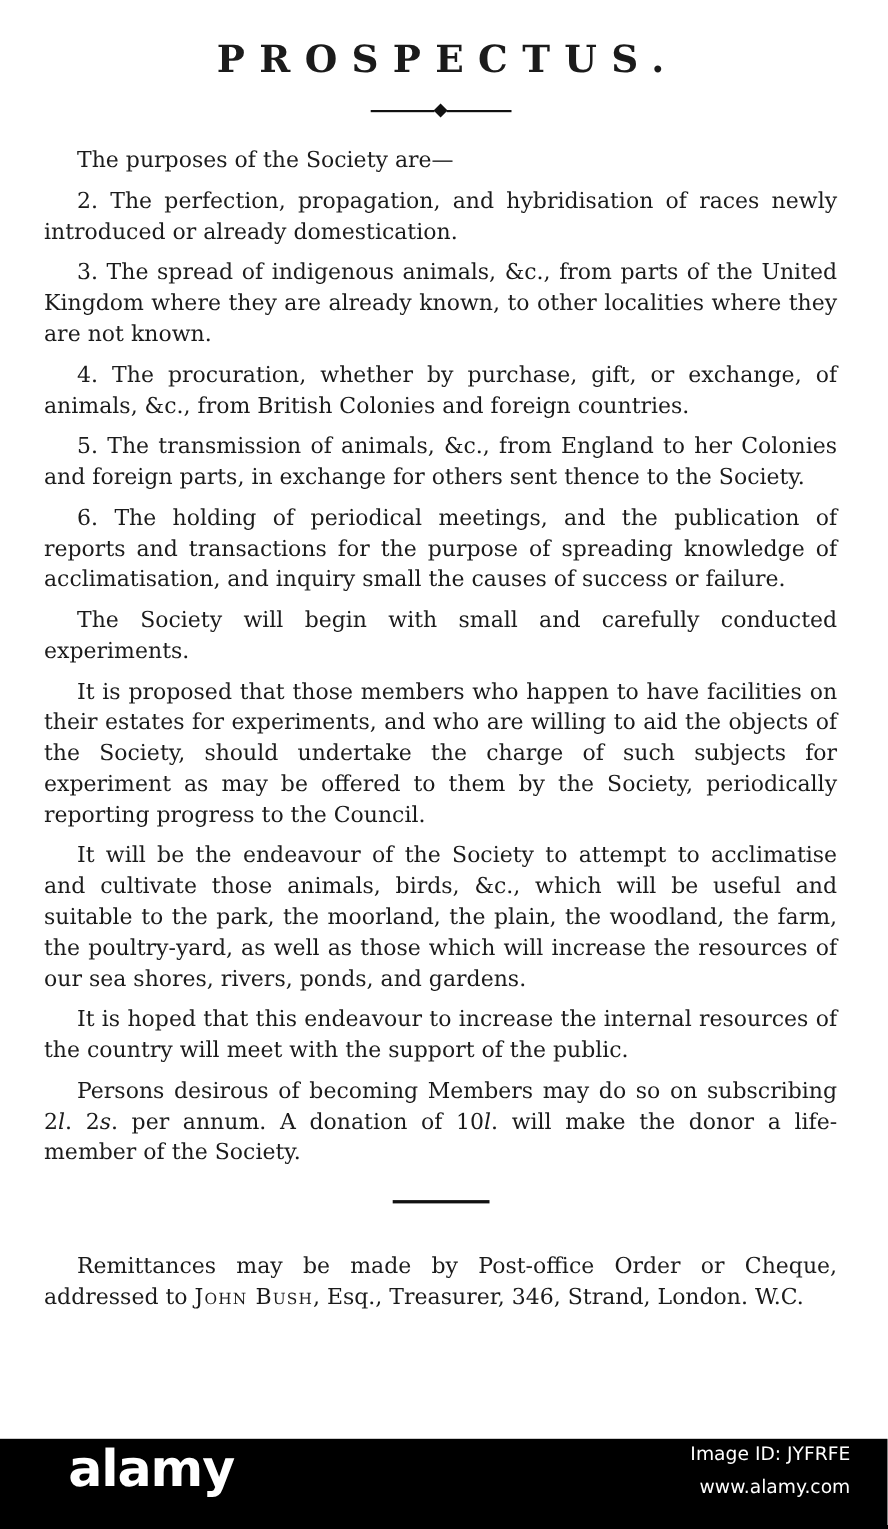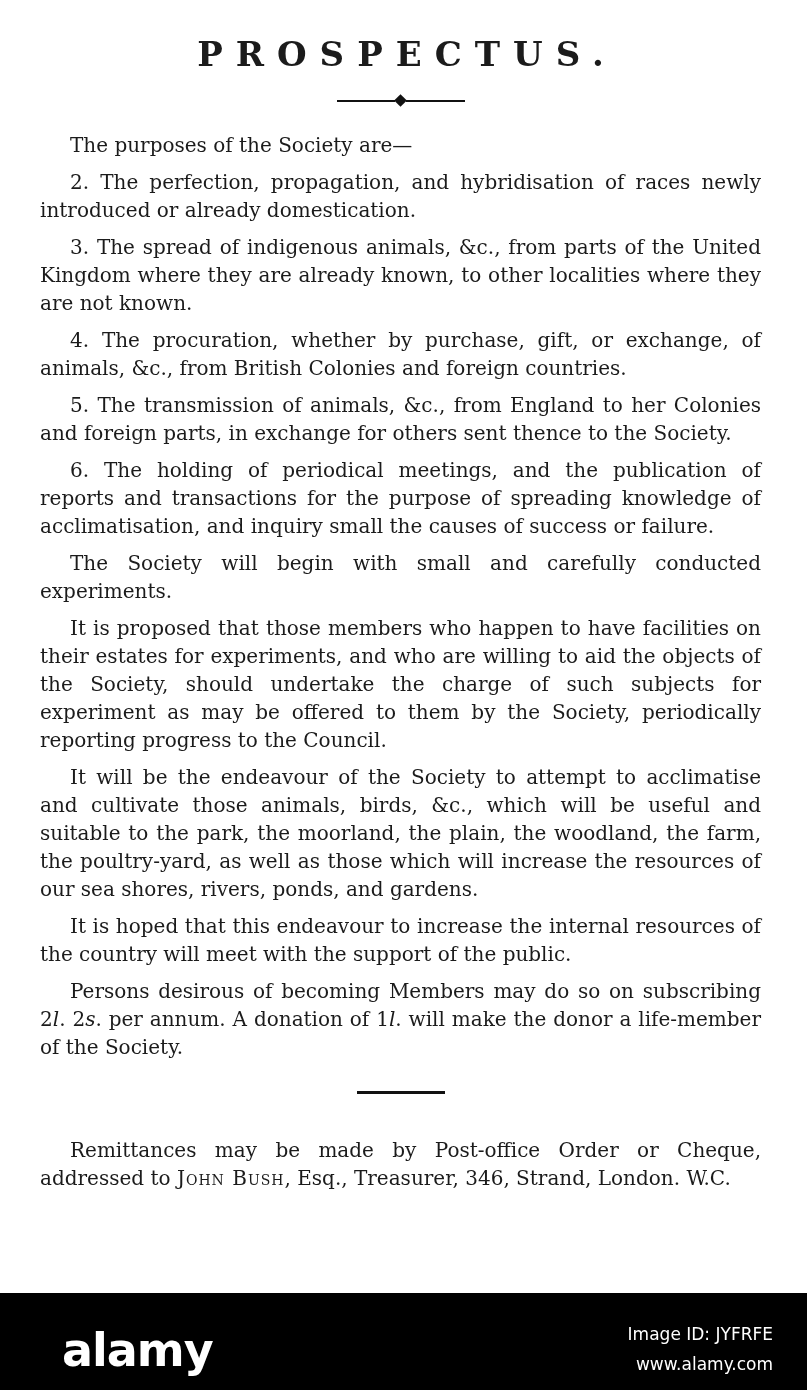--- a/index.html
+++ b/index.html
@@ -60,26 +60,26 @@
     margin: 30px auto 42px auto;
   }
   .footer-para {
     margin-bottom: 0;
   }
   .alamy-bar {
     position: absolute;
     left: 0;
     right: 0;
     bottom: 0;
-    height: 97px;
+    height: 82px;
     background: #000000;
     display: flex;
-    align-items: center;
+    align-items: flex-start;
     justify-content: space-between;
-    padding: 16px 34px 0 62px;
+    padding: 0 34px 0 62px;
     box-sizing: border-box;
   }
   .alamy-logo {
     color: #ffffff;
     font-family: "DejaVu Sans", "Liberation Sans", sans-serif;
     font-weight: bold;
     font-size: 46px;
     letter-spacing: -1px;
   }
   .alamy-meta {
@@ -117,21 +117,21 @@
   <p class="para"><span>6.</span> <span>The holding of periodical meetings, and the publication of reports and transactions for the purpose of spreading knowledge of acclimatisation, and inquiry small the causes of success or failure.</span></p>
 
   <p class="para">The Society will begin with small and carefully conducted experiments.</p>
 
   <p class="para">It is proposed that those members who happen to have facilities on their estates for experiments, and who are willing to aid the objects of the Society, should undertake the charge of such subjects for experiment as may be offered to them by the Society, periodically reporting progress to the Council.</p>
 
   <p class="para">It will be the endeavour of the Society to attempt to acclimatise and cultivate those animals, birds, &amp;c., which will be useful and suitable to the park, the moorland, the plain, the woodland, the farm, the poultry-yard, as well as those which will increase the resources of our sea shores, rivers, ponds, and gardens.</p>
 
   <p class="para">It is hoped that this endeavour to increase the internal resources of the country will meet with the support of the public.</p>
 
-  <p class="para"><span>Persons desirous of becoming Members may do so on subscribing 2</span><i>l</i><span>. 2</span><i>s</i><span>. per annum.  A donation of 1</span><i>l</i><span>. will make the donor a life-member of the Society.</span></p>
+  <p class="para"><span>Persons desirous of becoming Members may do so on subscribing 2</span><i>l</i><span>. 2</span><i>s</i><span>. per annum.  A donation of 10</span><i>l</i><span>. will make the donor a life-member of the Society.</span></p>
 
   <div class="section-rule"></div>
 
   <p class="para footer-para"><span>Remittances may be made by Post-office Order or Cheque, addressed to </span><span class="smallcaps">John Bush</span><span>, Esq., Treasurer, 346, Strand, London. W.C.</span></p>
 
 </div>
 
 <div class="alamy-bar">
   <div class="alamy-logo">alamy</div>
   <div class="alamy-meta">

